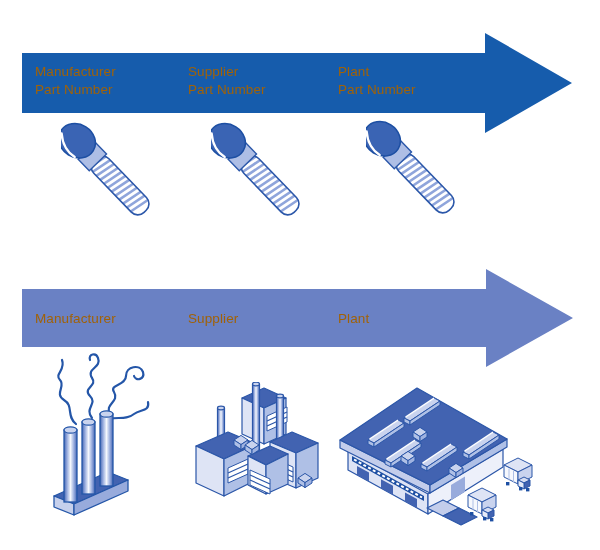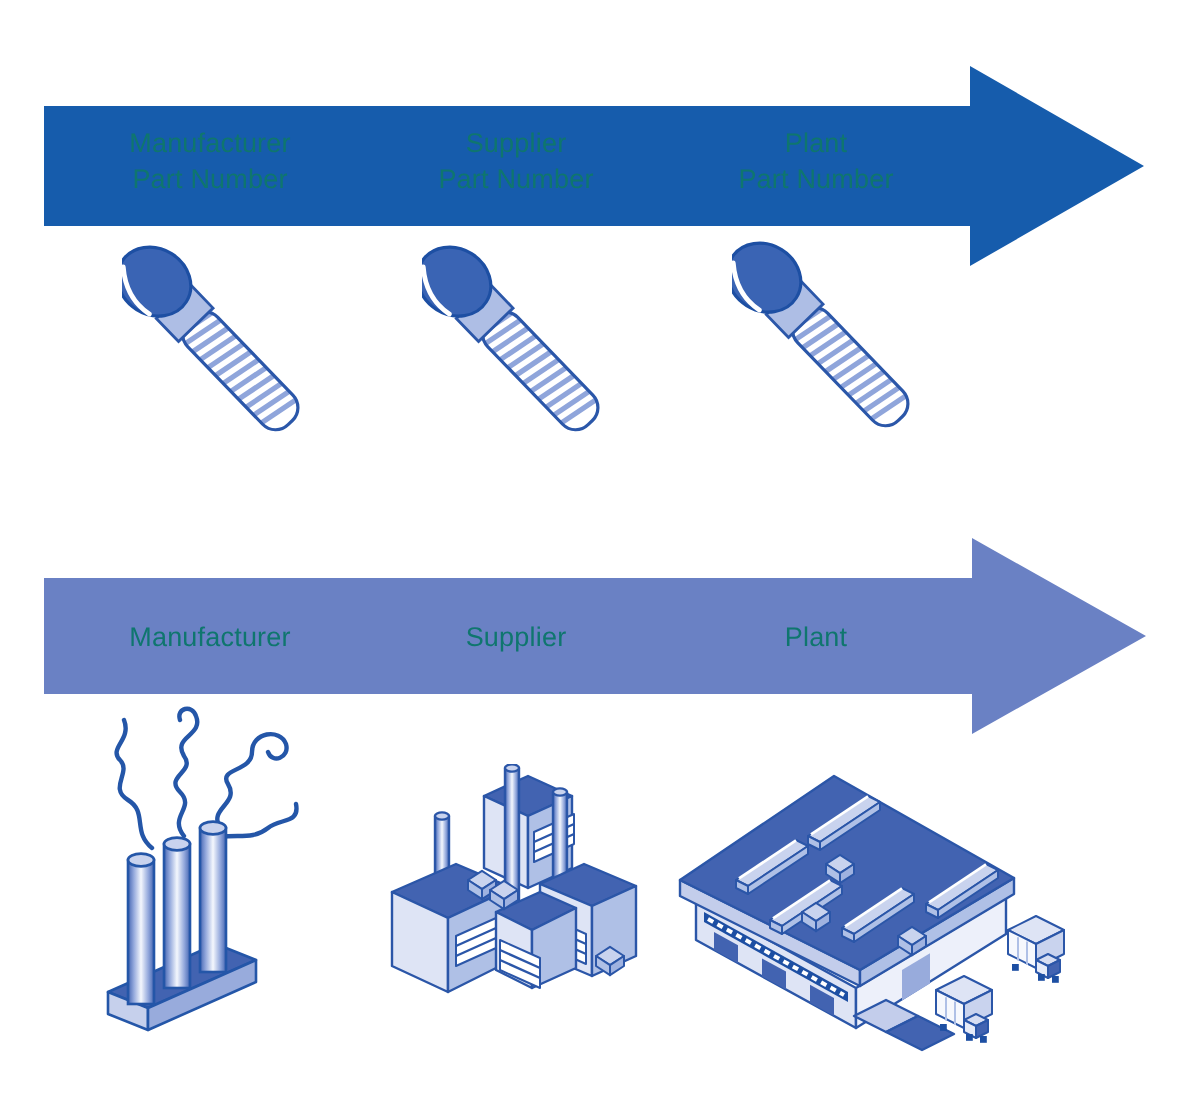--- a/index.html
+++ b/index.html
@@ -2,21 +2,21 @@
 <html><head>
 <meta charset="utf-8">
 <style>
   html,body{margin:0;padding:0;background:#ffffff;}
   .canvas{
     position:relative;width:600px;height:550px;background:#ffffff;
     font-family:"Liberation Sans",sans-serif;overflow:hidden;
   }
   .abs{position:absolute;}
   .lbl{
-    position:absolute;width:140px;text-align:center;color:#0f766e;
+    position:absolute;width:140px;color:#a16207;
     font-size:13.5px;line-height:18px;letter-spacing:.1px;
   }
   svg{display:block;}
 </style>
 </head>
 <body>
 
 <div class="canvas">
 
   <svg width="0" height="0" style="position:absolute" aria-hidden="true">

